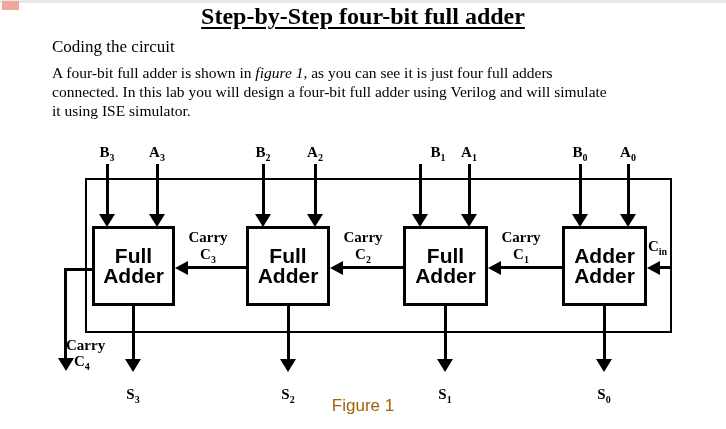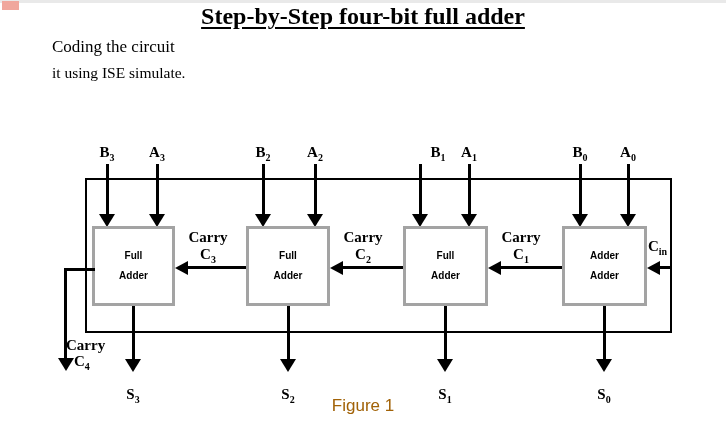--- a/index.html
+++ b/index.html
@@ -11,24 +11,24 @@
   .title { position:absolute; top:3px; left:0; width:100%; margin:0; text-align:center;
            font-size:24px; font-weight:bold; text-decoration:underline;
            text-decoration-thickness:2px; text-underline-offset:3px; }
   .heading { position:absolute; top:37px; left:52px; margin:0; font-size:17px; font-weight:normal; }
   .para { position:absolute; top:63px; left:52px; width:668px; font-size:15.5px; line-height:19px; }
   .pline { white-space:nowrap; }
 
   .grp { position:absolute; left:0; top:0; }
   .outer { position:absolute; left:85px; top:178px; width:587px; height:155px;
            border:2px solid #000; box-sizing:border-box; }
-  .block { position:absolute; top:226px; height:80px; border:3px solid #a3a3a3; background:#fff;
+  .block { position:absolute; top:226px; height:80px; border:3px solid #000000; background:#fff;
            box-sizing:border-box; display:flex; align-items:center; justify-content:center;
            text-align:center; font-family:"Liberation Sans", sans-serif; font-weight:bold;
-           font-size:10px; line-height:20px; }
+           font-size:21px; line-height:20px; }
   .vshaft { position:absolute; width:3px; background:#000; }
   .hshaft { position:absolute; height:3px; background:#000; }
   .head-down { position:absolute; width:0; height:0; border-left:8px solid transparent;
                border-right:8px solid transparent; border-top:13px solid #000; }
   .head-left { position:absolute; width:0; height:0; border-top:7px solid transparent;
                border-bottom:7px solid transparent; border-right:13px solid #000; }
 
   .sig { position:absolute; width:44px; top:144px; text-align:center; font-weight:bold; font-size:15px; }
   sub { font-size:10px; line-height:0; }
   .carrylab { position:absolute; width:56px; top:229px; text-align:center; font-weight:bold;
@@ -44,21 +44,23 @@
 <body>
 
 <div class="page">
   <div class="top-strip"></div>
   <div class="corner"></div>
 
   <h1 class="title">Step-by-Step four-bit full adder</h1>
   <h2 class="heading">Coding the circuit</h2>
 
   <div class="para">
-    <div class="pline">it using ISE simulate.</div>
+    <div class="pline"><span>A four-bit full adder is shown in </span><i>figure 1,</i><span> as you can see it is just four full adders</span></div>
+    <div class="pline">connected. In this lab you will design a four-bit full adder using Verilog and will simulate</div>
+    <div class="pline">it using ISE simulator.</div>
   </div>
 
   <div class="grp">
 
     <div class="outer"></div>
 
     <div class="sig" style="left:85px"><span>B</span><sub>3</sub></div>
     <div class="sig" style="left:135px"><span>A</span><sub>3</sub></div>
     <div class="sig" style="left:241px"><span>B</span><sub>2</sub></div>
     <div class="sig" style="left:293px"><span>A</span><sub>2</sub></div>

